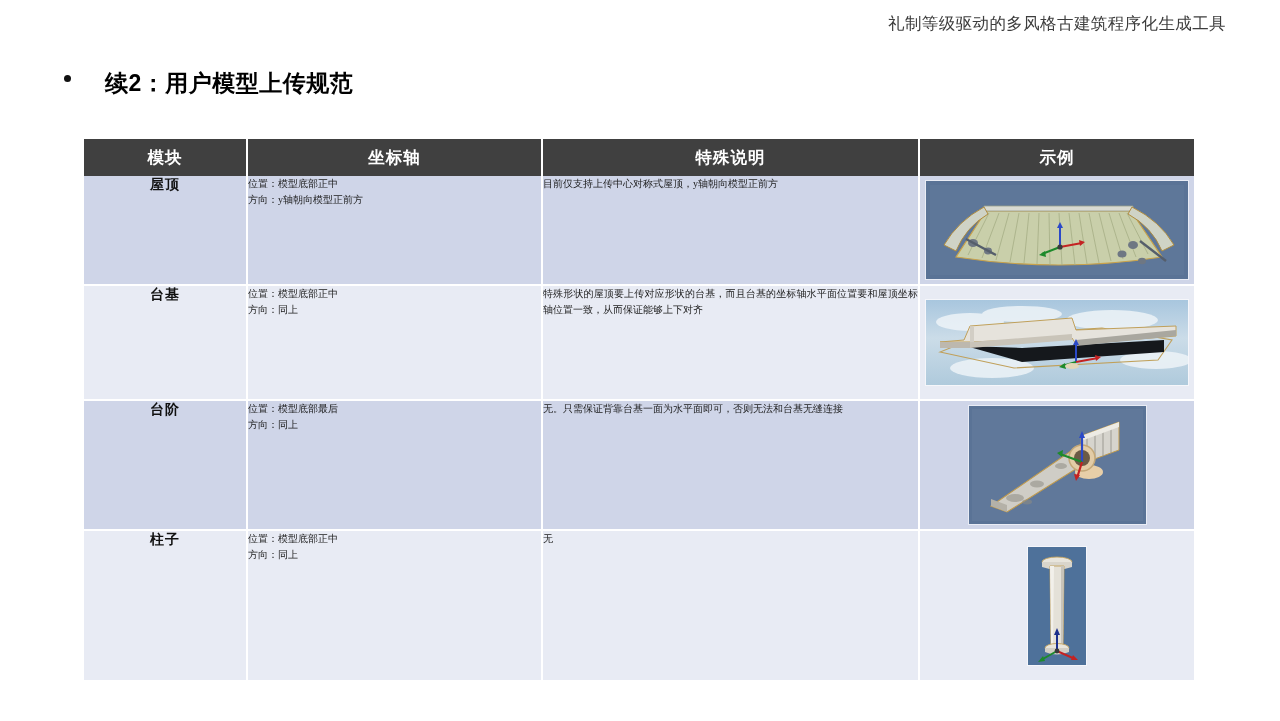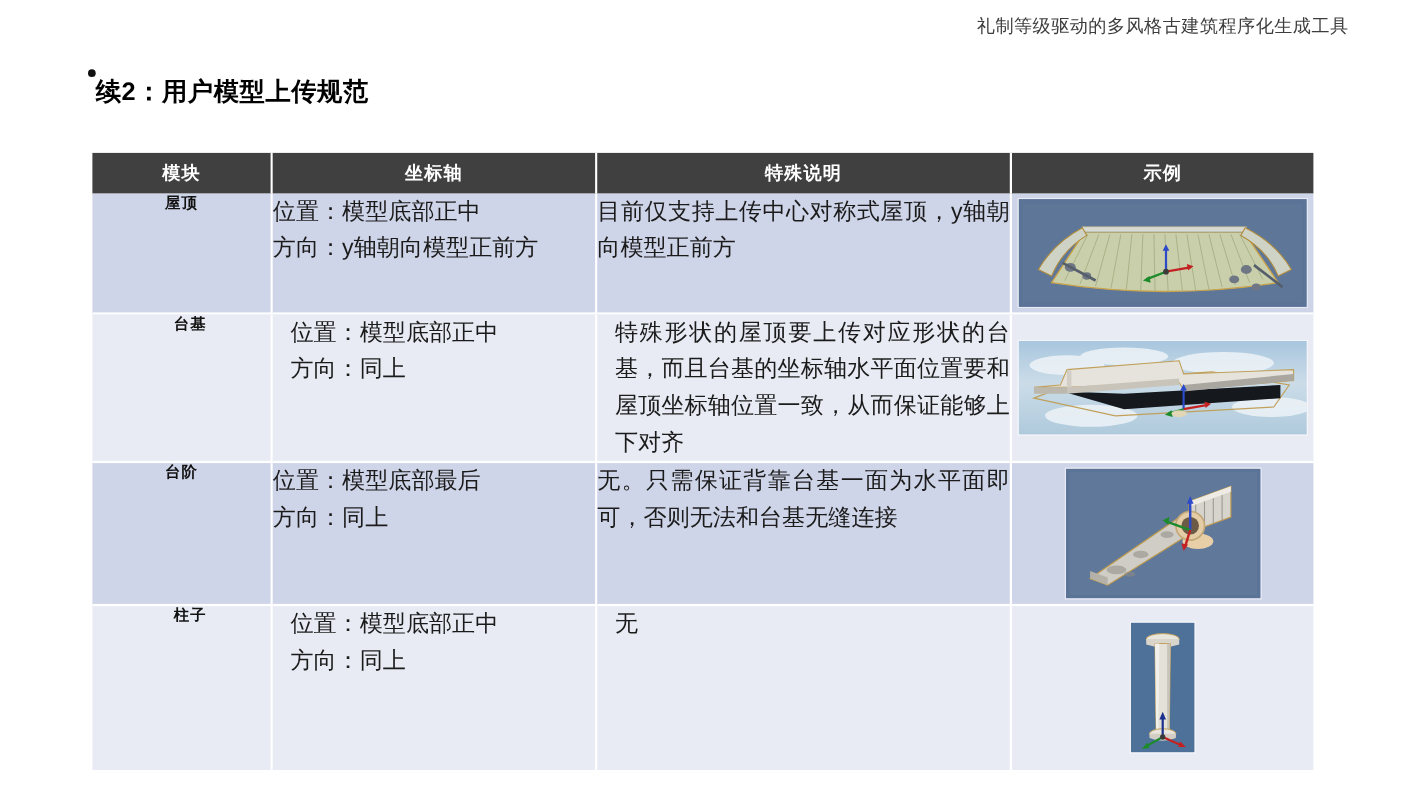--- a/index.html
+++ b/index.html
@@ -28,24 +28,24 @@
     right: 54px;
     font-size: 16.5px;
     letter-spacing: 0.4px;
     color: #3d3d3d;
     white-space: nowrap;
   }
   
   .slide-title-row {
     position: absolute;
     top: 68px;
-    left: 80px;
+    left: 64px;
     display: flex;
-    align-items: flex-start;
-    gap: 0;
+    align-items: center;
+    gap: 34px;
   }
   .bullet-dot {
     width: 7px;
     height: 7px;
     border-radius: 50%;
     background: #111111;
     display: inline-block;
     position: relative;
     top: -5px;
     flex: none;
@@ -88,37 +88,38 @@
   .tbl td {
     padding: 0;
     vertical-align: top;
     border-right: 2px solid #ffffff;
     border-bottom: 2px solid #ffffff;
   }
   .tbl td:last-child { border-right: none; }
   .tbl tr:last-child td { border-bottom: none; }
 
   tr.band-dark td { background: #CFD5E8; }
-  tr.band-light td { background: #E8EBF4; padding-left: 16px; }
+  tr.band-light td { background: #E8EBF4; }
 
   .cell-mod {
     text-align: center;
     font-size: 14px;
     font-weight: 700;
     color: #111111;
     padding-top: 13px;
     letter-spacing: 1px;
   }
   .cell-axis,
   .cell-note {
-    font-size: 21px;
+    font-size: 10px;
     color: #1b1b1b;
     line-height: 1.58;
     padding: 11px 10px 10px 14px;
     text-align: justify;
+    font-family: Liberation Serif, serif;
   }
   .cell-axis .ln { white-space: nowrap; }
   .cell-demo {
     padding: 0;
     position: relative;
   }
   
   tr.r-roof    td { height: 108px; }
   tr.r-base    td { height: 113px; }
   tr.r-stair   td { height: 128px; }

